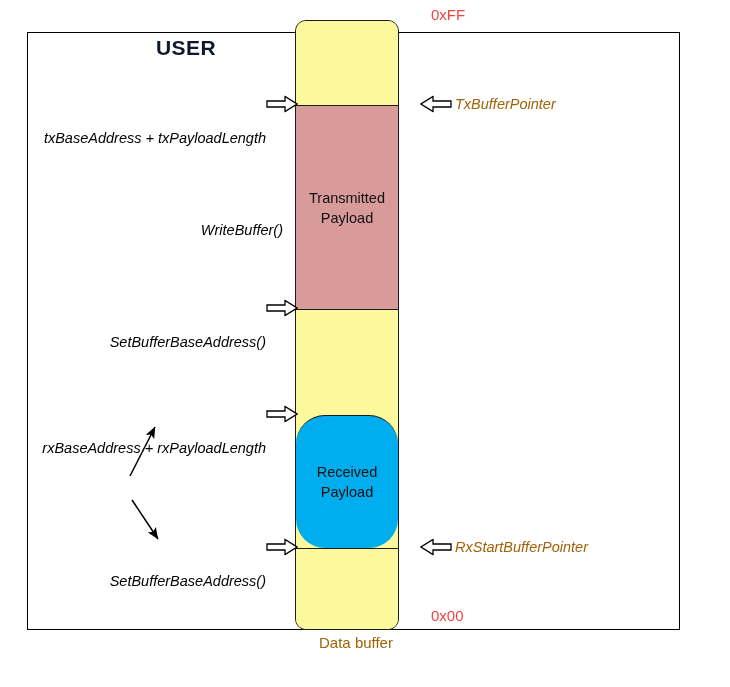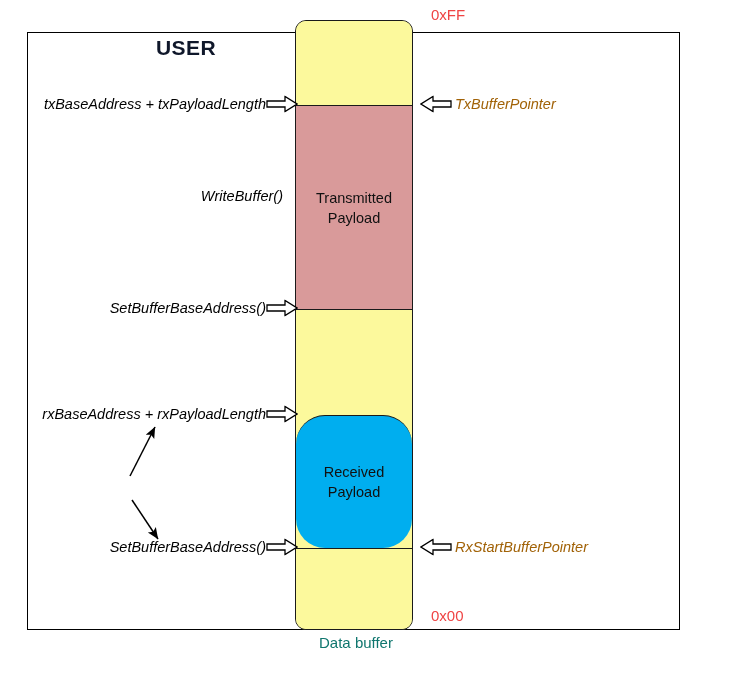--- a/index.html
+++ b/index.html
@@ -37,21 +37,21 @@
     text-align:center;
     transform:translateX(-50%);
   }
   #header-user{ left:186px; top:36px; }
   #header-transceiver{ left:547px; top:36px; }
 
   
   #buffer-column{
     position:absolute;
     left:295px; top:20px;
-    width:118px; height:610px;
+    width:104px; height:610px;
     box-sizing:border-box;
     border:1.5px solid #1a1a1a;
     border-radius:11px;
     overflow:hidden;
     background:#FCF99C;
   }
   .band{
     position:absolute;
     left:0; right:0;
     box-sizing:border-box;
@@ -87,20 +87,21 @@
   
   .user-label{
     position:absolute;
     font-family:"Liberation Sans", sans-serif;
     font-style:italic;
     font-size:14.5px;
     color:#000000;
     white-space:nowrap;
     text-align:right;
     transform:translateY(-50%);
+    margin-top:34px;
   }
 
   
   .anchor-right{
     position:absolute;
     transform:translate(-100%,-50%);
   }
 
   
   .xcvr-label{
@@ -129,21 +130,21 @@
     pointer-events:none;
   }
 
   
   .caption-line{
     position:absolute;
     left:356px;
     transform:translateX(-50%);
     font-family:"Liberation Sans", sans-serif;
     font-size:15px;
-    color:#0f766e;
+    color:#a16207;
     white-space:nowrap;
     text-align:center;
   }
   #caption-1{ top:634px; }
   #caption-2{ top:656px; }
 </style>
 </head>
 <body>
 
 <div id="stage">

